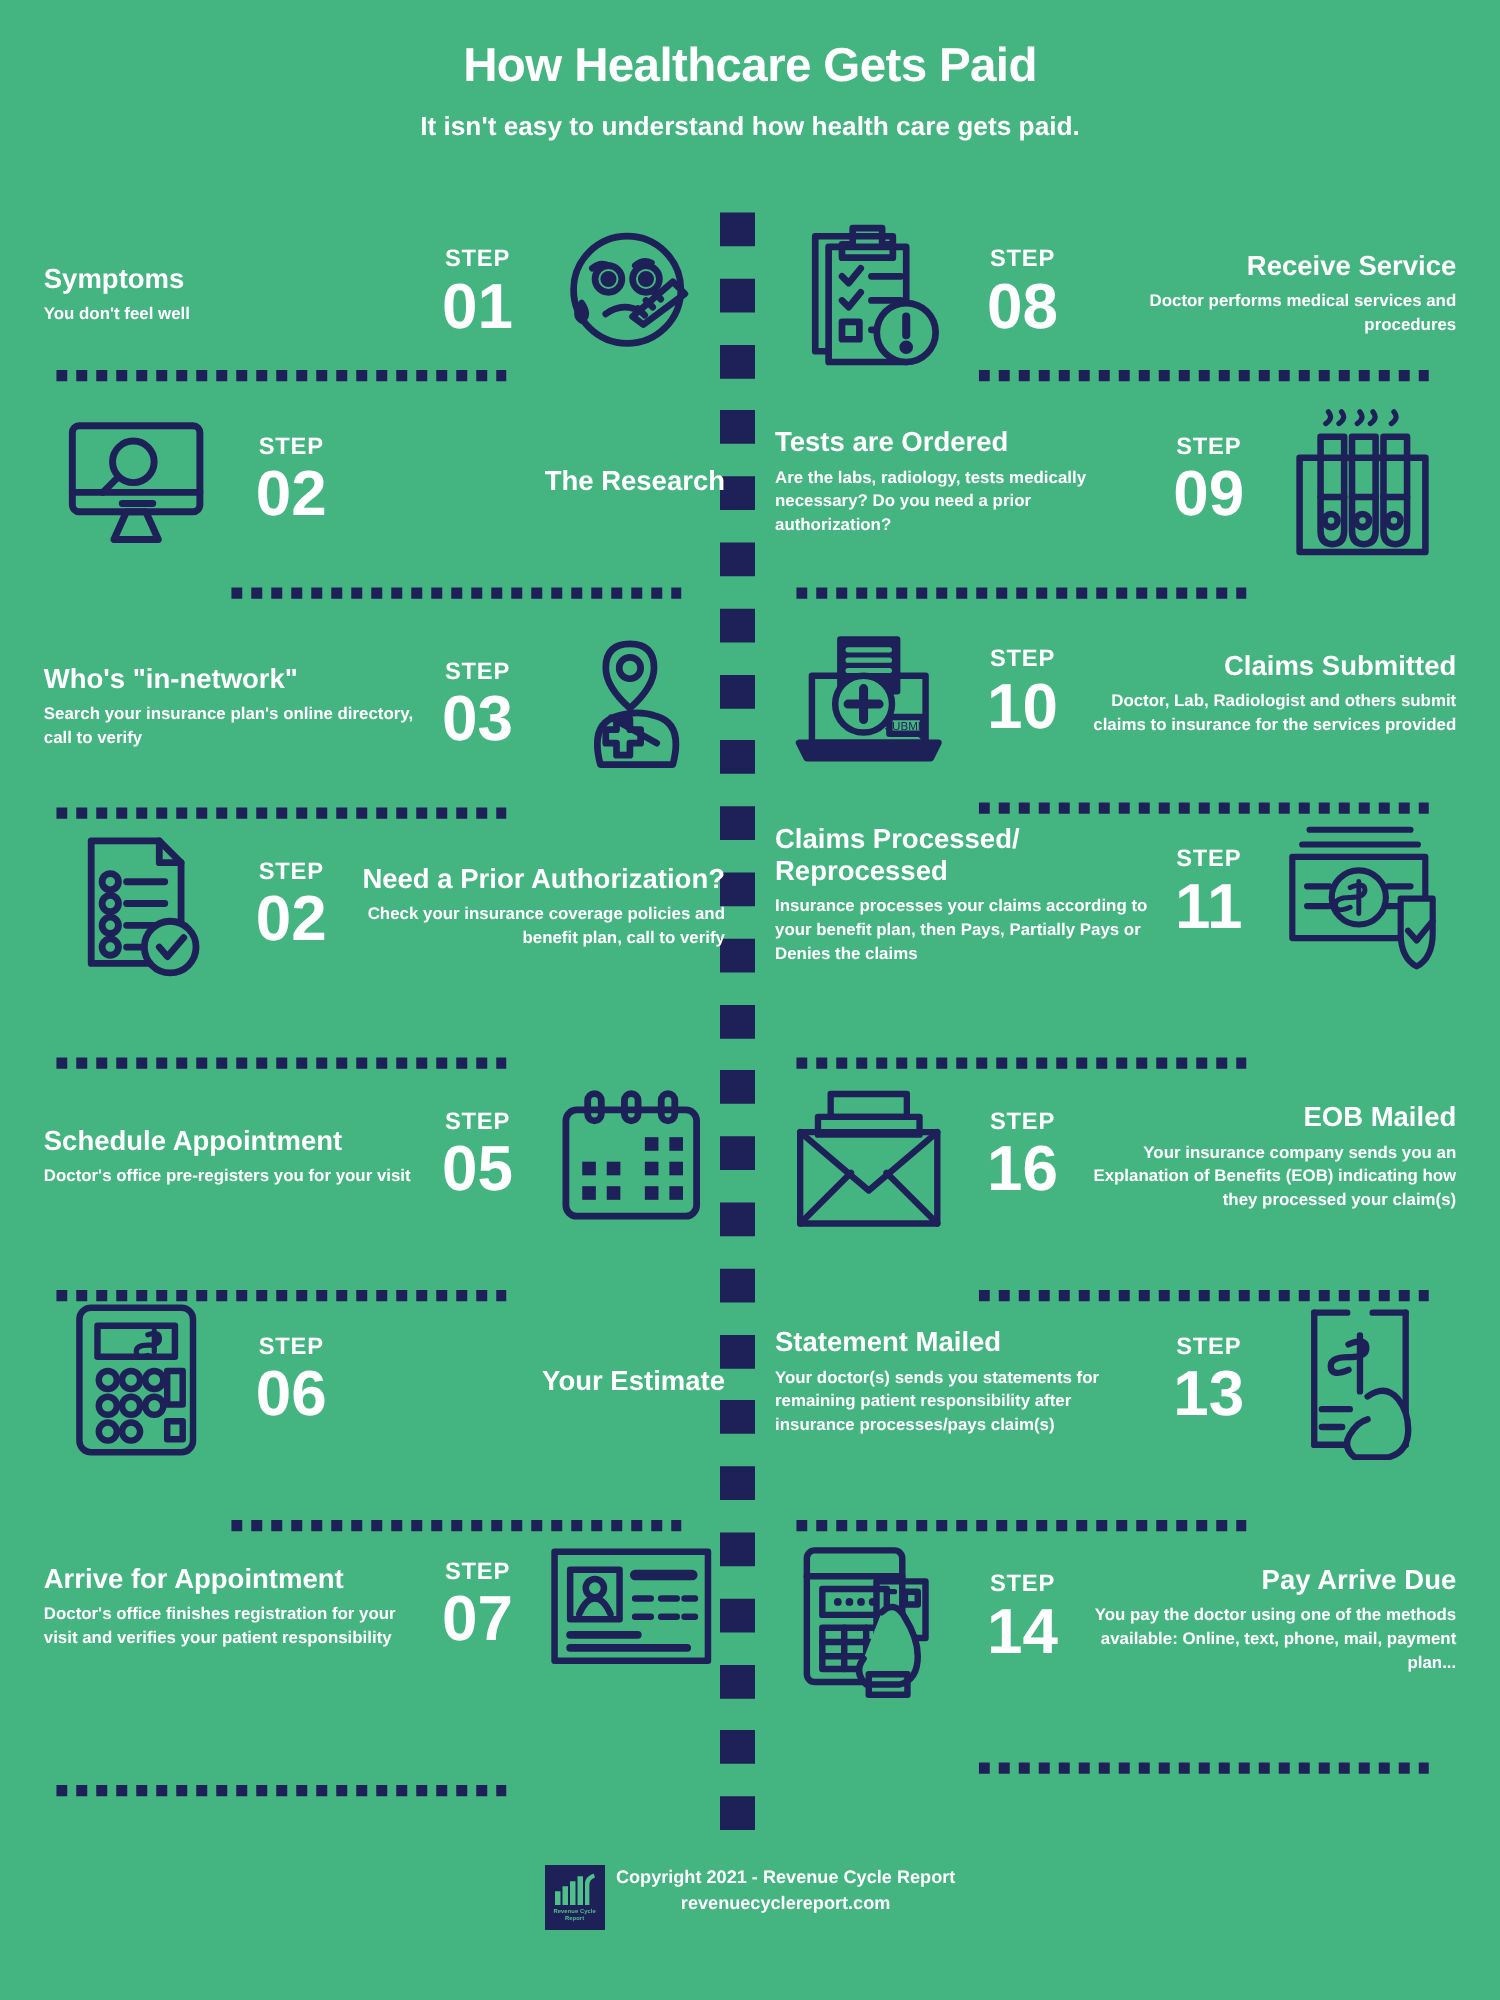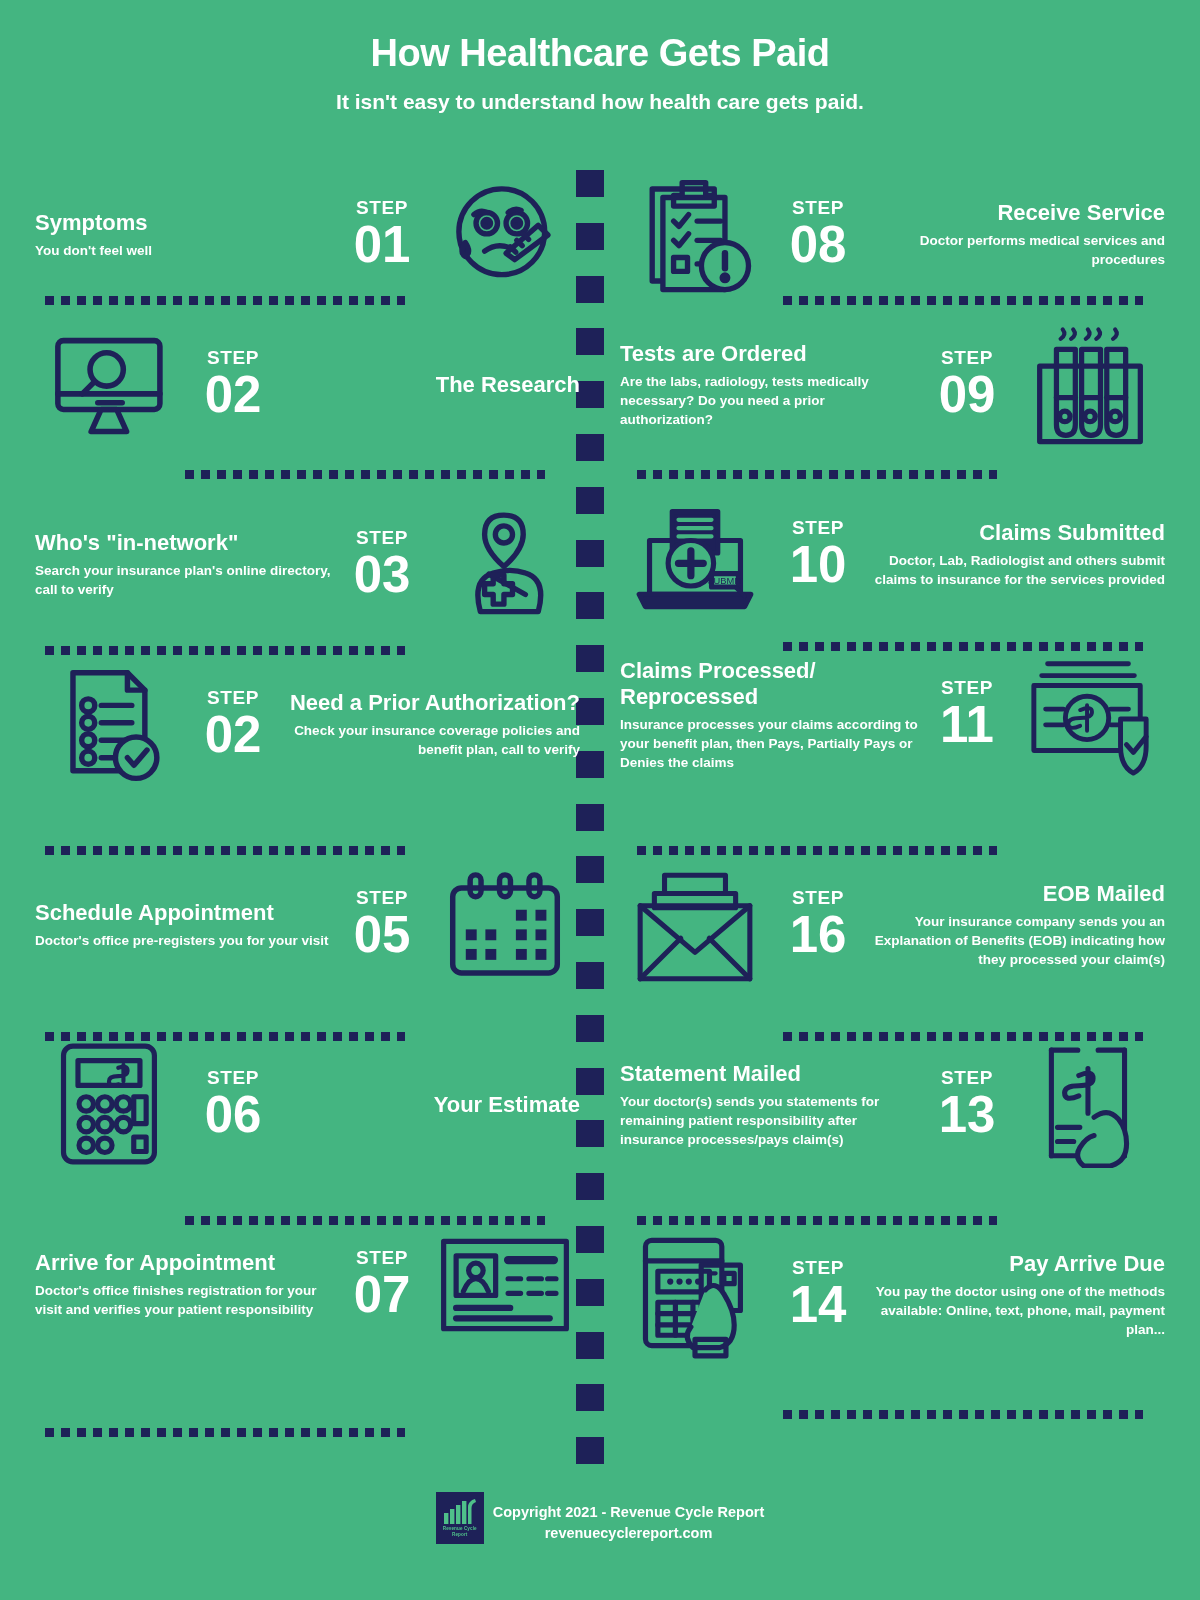--- a/index.html
+++ b/index.html
@@ -79,21 +79,21 @@
     position:absolute; height:9px;
     background-image:
       linear-gradient(to right, #1e2158 0 9px, transparent 9px 16px);
     background-size:16px 9px;
     background-repeat:repeat-x;
   }
 
   
   .footer {
     position:absolute; left:0; top:1492px; width:1200px;
-    display:flex; justify-content:center; align-items:flex-end; gap:9px;
+    display:flex; justify-content:center; align-items:flex-start; gap:9px;
   }
   .logo {
     width:48px; height:52px; background:#1e2158;
     display:flex; flex-direction:column;
     align-items:center; justify-content:flex-start;
     padding-top:6px;
   }
   .logo-bars { width:34px; height:26px; }
   .logo-cap {
     font-size:4.6px; font-weight:bold; color:#4fc08a;

